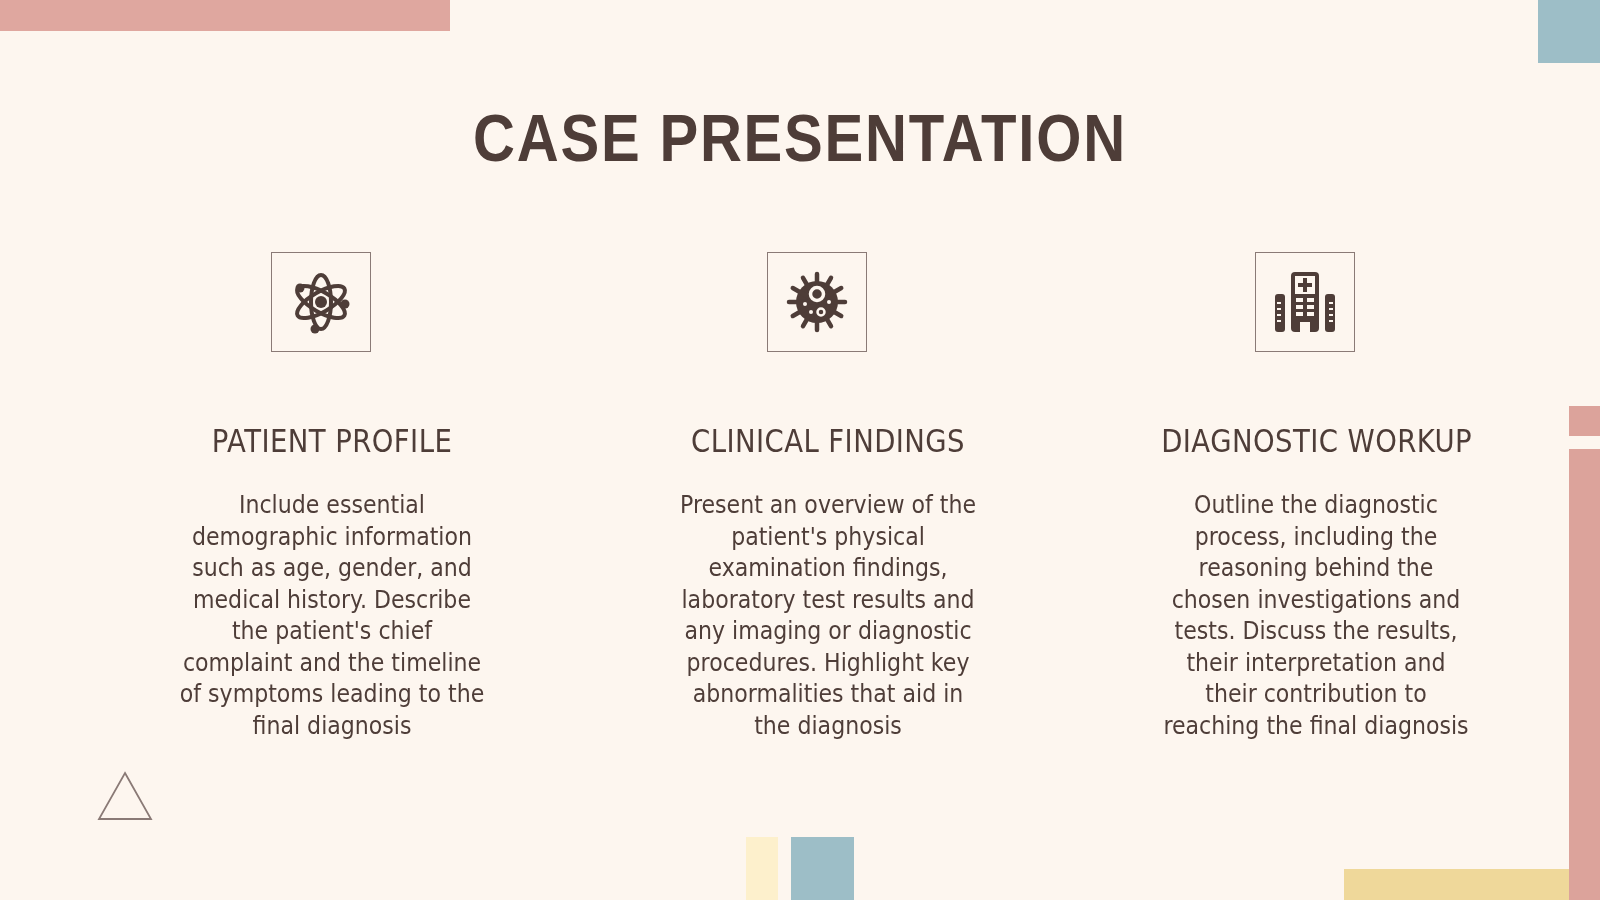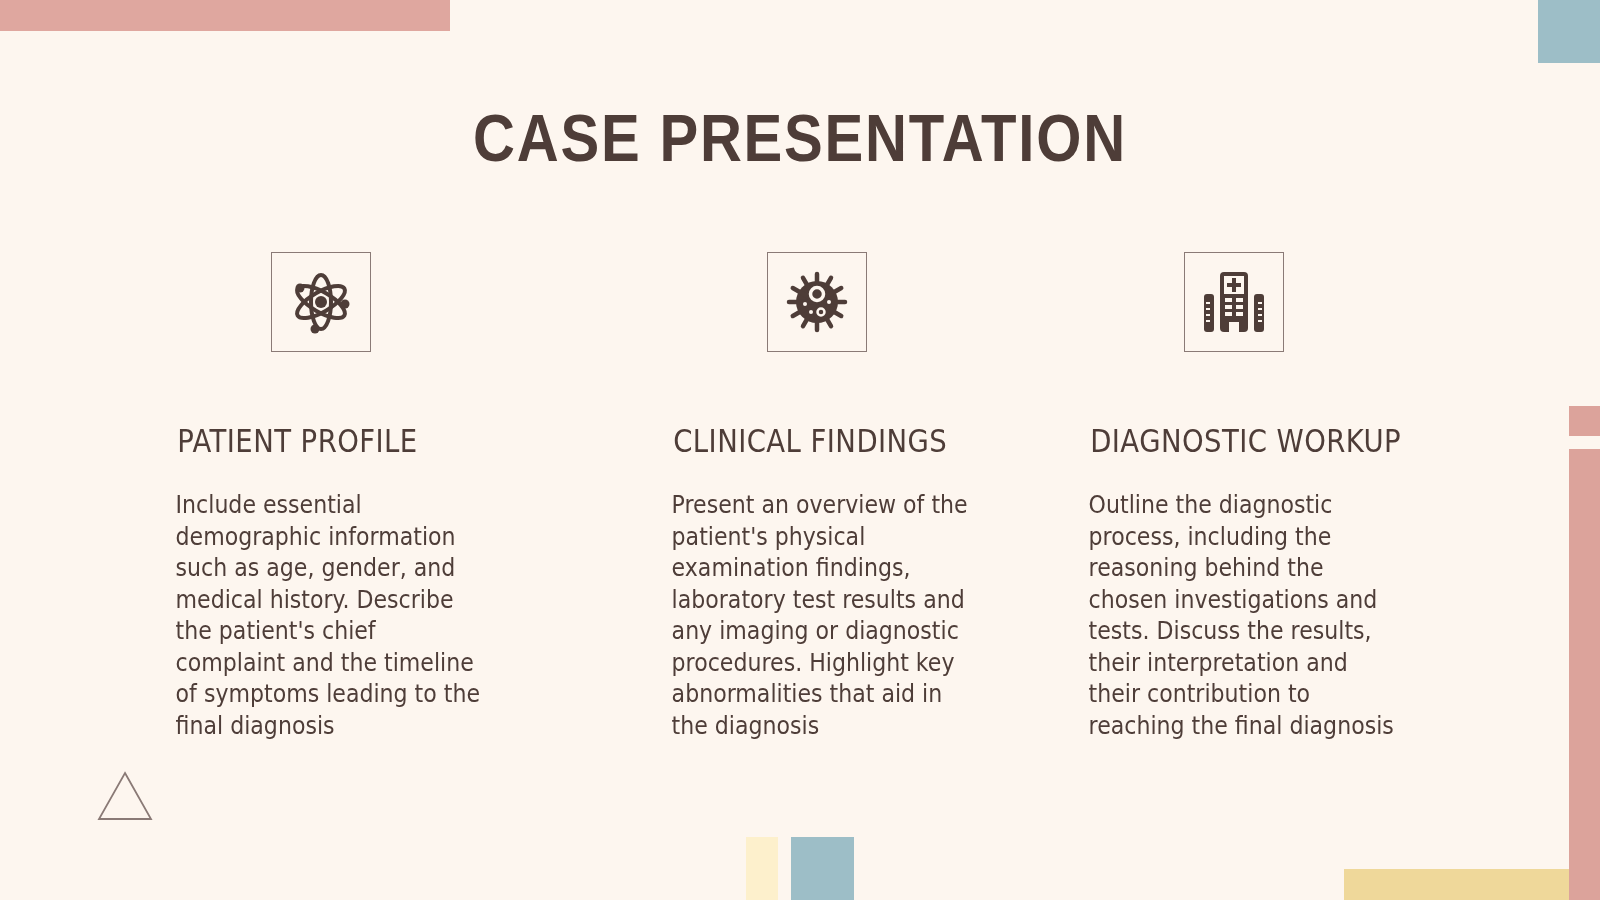--- a/index.html
+++ b/index.html
@@ -21,24 +21,24 @@
     .deco-triangle { left: 97px; top: 771px; width: 56px; height: 50px; }
 
     .title {
       position: absolute; left: 0; top: 100px; width: 1600px;
       text-align: center;
       font-family: "Liberation Sans", sans-serif;
       font-weight: bold; font-size: 66px; letter-spacing: 2px;
       color: #4e3d38;
       transform: scaleX(0.88);
     }
-    .col { position: absolute; top: 252px; width: 360px; }
+    .col { position: absolute; top: 252px; width: 360px; text-align: center; }
     .col-1 { left: 152px; }
     .col-2 { left: 648px; }
-    .col-3 { left: 1065px; }
+    .col-3 { left: 1136px; }
     .icon-box {
       width: 100px; height: 100px; margin: 0 auto;
       border: 1.5px solid #8a7a76; box-sizing: border-box;
       display: flex; align-items: center; justify-content: center;
     }
     .col-1 .icon-box { margin-left: 119px; }
     .col-2 .icon-box { margin-left: 119px; }
     .col-3 .icon-box { margin-left: 119px; }
     .col-heading {
       margin-top: 70px;

